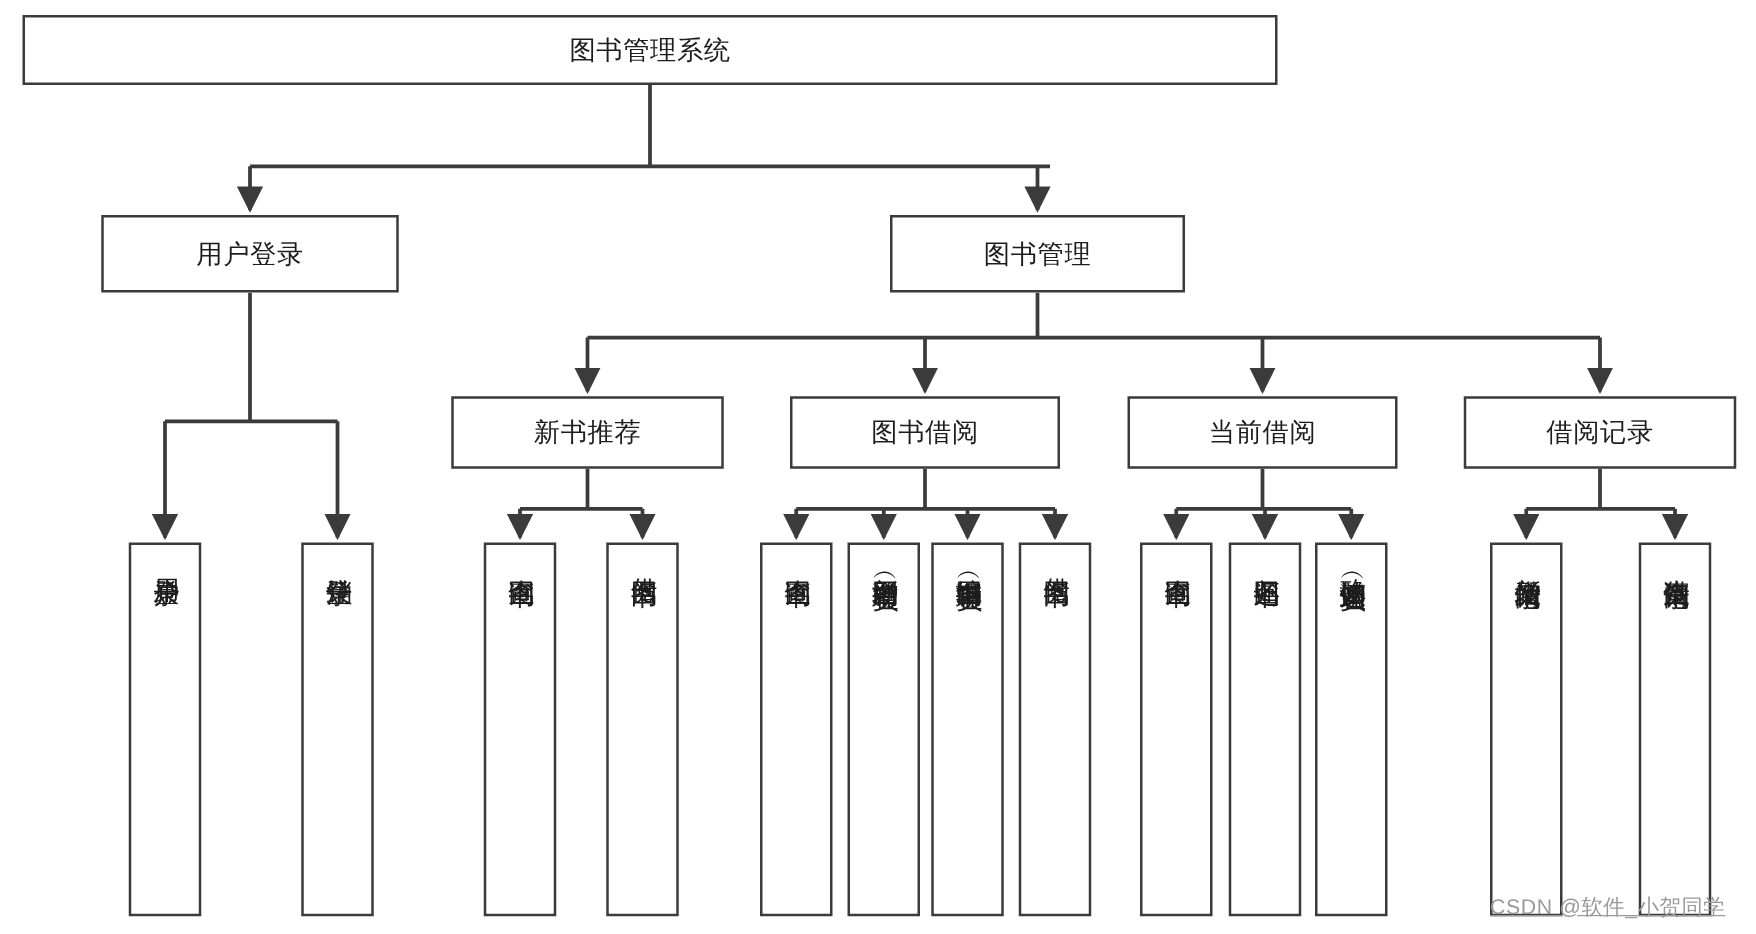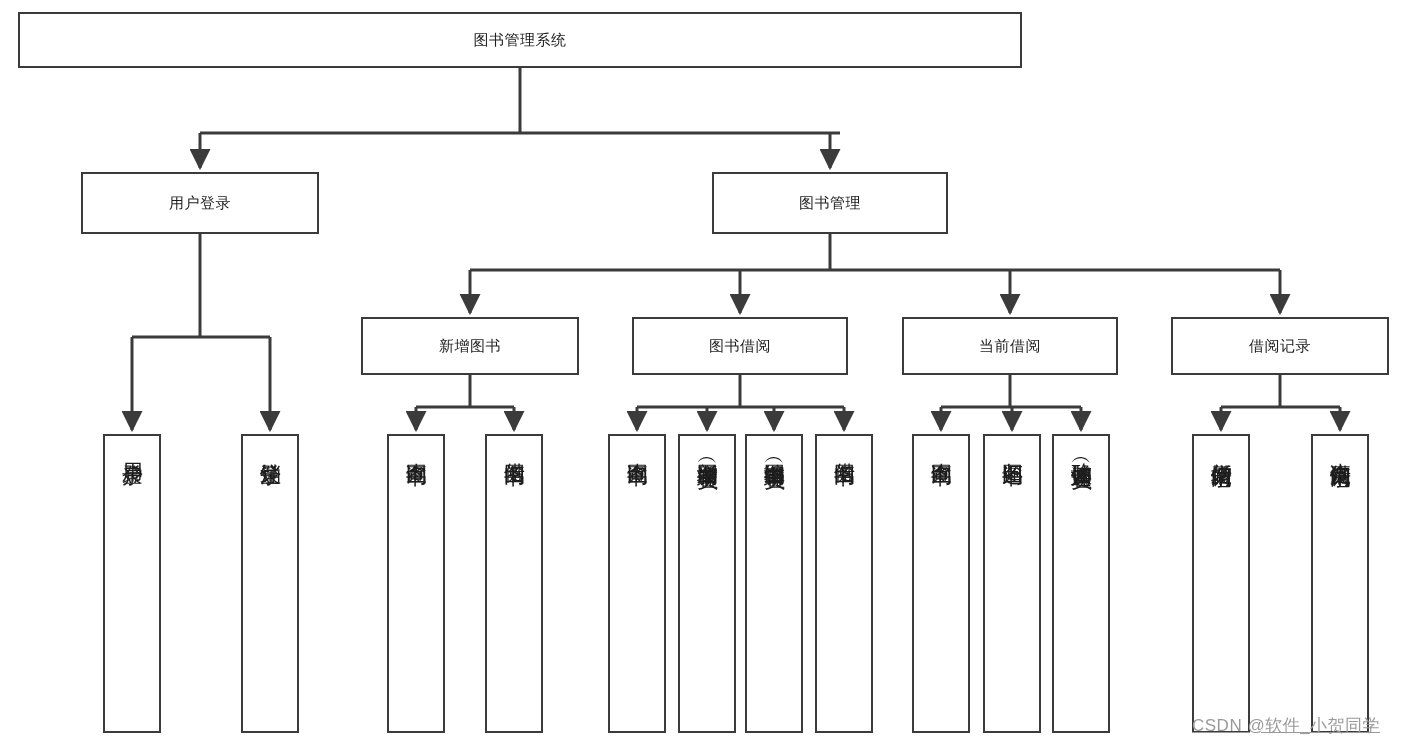--- a/index.html
+++ b/index.html
@@ -30,21 +30,21 @@
     position: absolute;
     box-sizing: border-box;
     border: 2px solid #3b3b3b;
     background: #ffffff;
     display: flex;
     align-items: center;
     justify-content: center;
     color: #1d1d1d;
   }
   .node.horiz {
-    font-size: 15px;
+    font-size: 21px;
     letter-spacing: 0.5px;
   }
   .node.vert {
     padding-top: 10px;
     align-items: flex-start;
   }
   .vlabel {
     writing-mode: vertical-rl;
     text-orientation: upright;
     font-size: 21px;
@@ -113,21 +113,21 @@
       <path d="M 1221 407 L 1221 430" marker-end="url(#arrow)"></path>
       <path d="M 1340 407 L 1340 430" marker-end="url(#arrow)"></path>
     </g>
   </svg>
 
   <div class="node horiz" style="left: 18px; top: 12px; width: 1004px; height: 56px; border-color: rgb(59, 59, 59); color: rgb(29, 29, 29); background: rgb(255, 255, 255);">图书管理系统</div>
 
   <div class="node horiz" style="left: 81px; top: 172px; width: 238px; height: 62px; border-color: rgb(59, 59, 59); color: rgb(29, 29, 29); background: rgb(255, 255, 255);">用户登录</div>
   <div class="node horiz" style="left: 712px; top: 172px; width: 236px; height: 62px; border-color: rgb(59, 59, 59); color: rgb(29, 29, 29); background: rgb(255, 255, 255);">图书管理</div>
 
-  <div class="node horiz" style="left: 361px; top: 317px; width: 218px; height: 58px; border-color: rgb(59, 59, 59); color: rgb(29, 29, 29); background: rgb(255, 255, 255);">新增图书</div>
+  <div class="node horiz" style="left: 361px; top: 317px; width: 218px; height: 58px; border-color: rgb(59, 59, 59); color: rgb(29, 29, 29); background: rgb(255, 255, 255);">新书推荐</div>
   <div class="node horiz" style="left: 632px; top: 317px; width: 216px; height: 58px; border-color: rgb(59, 59, 59); color: rgb(29, 29, 29); background: rgb(255, 255, 255); font-family: Liberation Mono, monospace;">图书借阅</div>
   <div class="node horiz" style="left: 1171px; top: 317px; width: 218px; height: 58px; border-color: rgb(59, 59, 59); color: rgb(29, 29, 29); background: rgb(255, 255, 255);">借阅记录</div>
   <div class="node horiz" style="left: 902px; top: 317px; width: 216px; height: 58px; border-color: rgb(59, 59, 59); color: rgb(29, 29, 29); background: rgb(255, 255, 255);">当前借阅</div>
 
   <div class="node vert" style="left: 103px; top: 434px; width: 58px; height: 299px; border-color: rgb(59, 59, 59); color: rgb(29, 29, 29); background: rgb(255, 255, 255);">
     <span class="vlabel">用户登录</span>
   </div>
   <div class="node vert" style="left: 241px; top: 434px; width: 58px; height: 299px; border-color: rgb(59, 59, 59); color: rgb(29, 29, 29); background: rgb(255, 255, 255);">
     <span class="vlabel">注销登录</span>
   </div>

